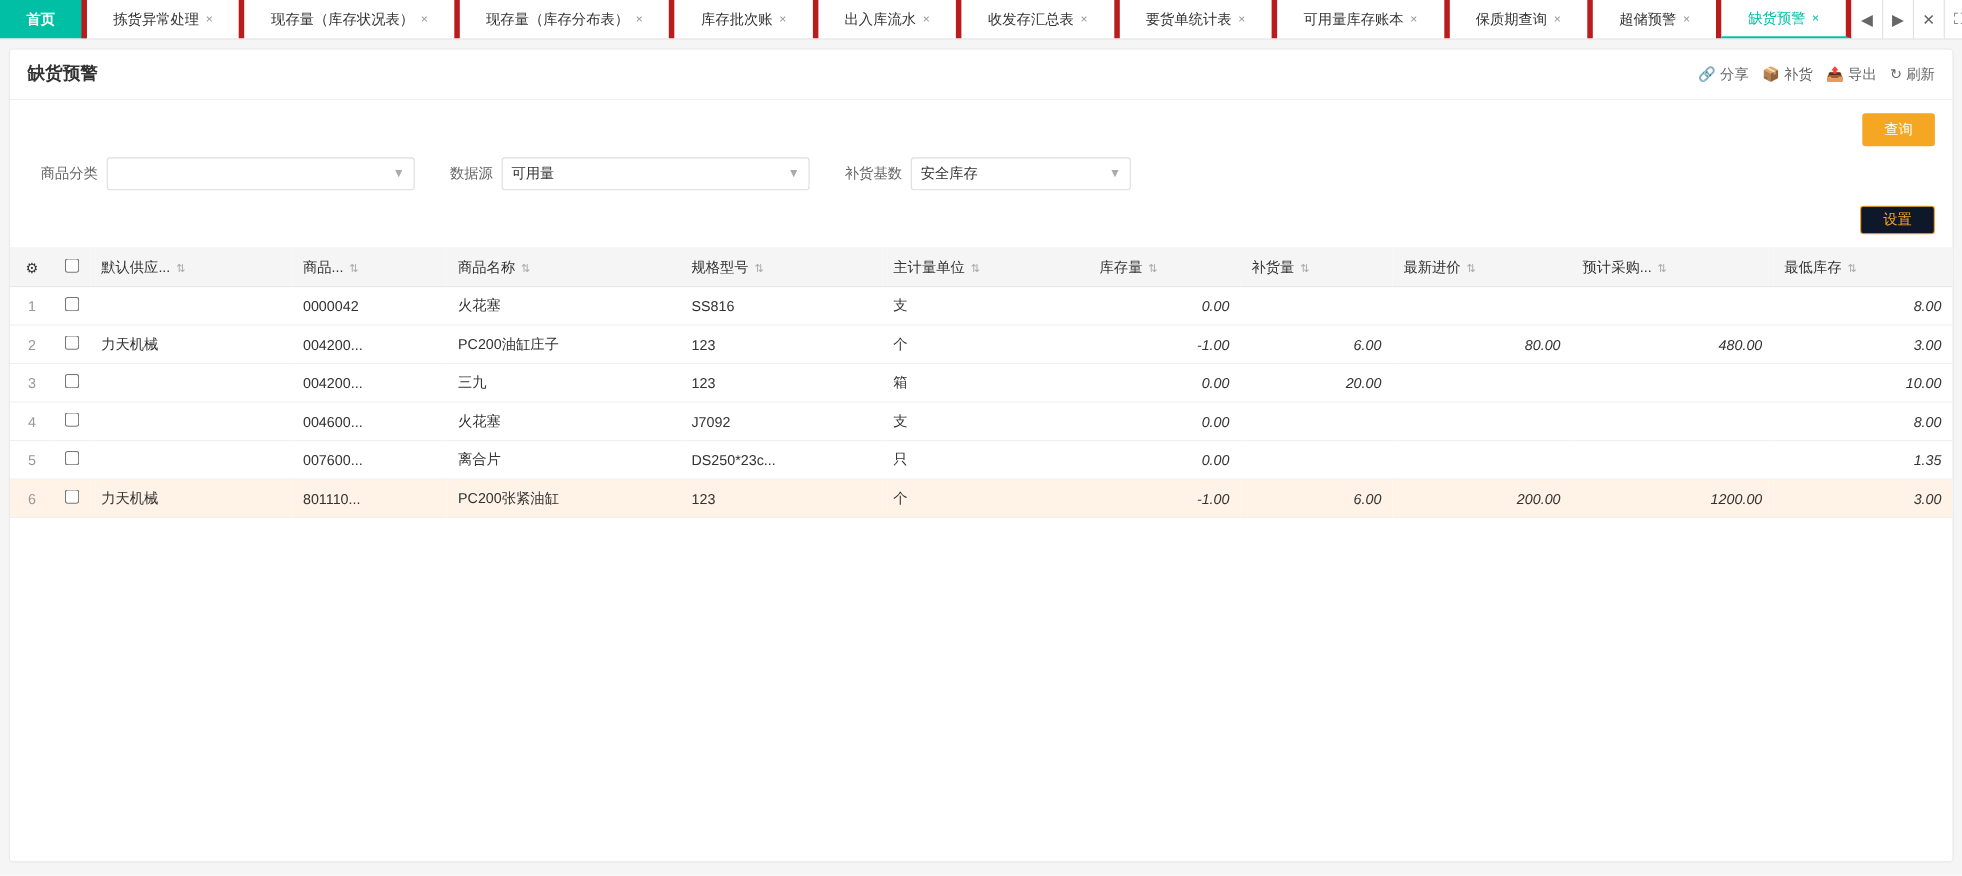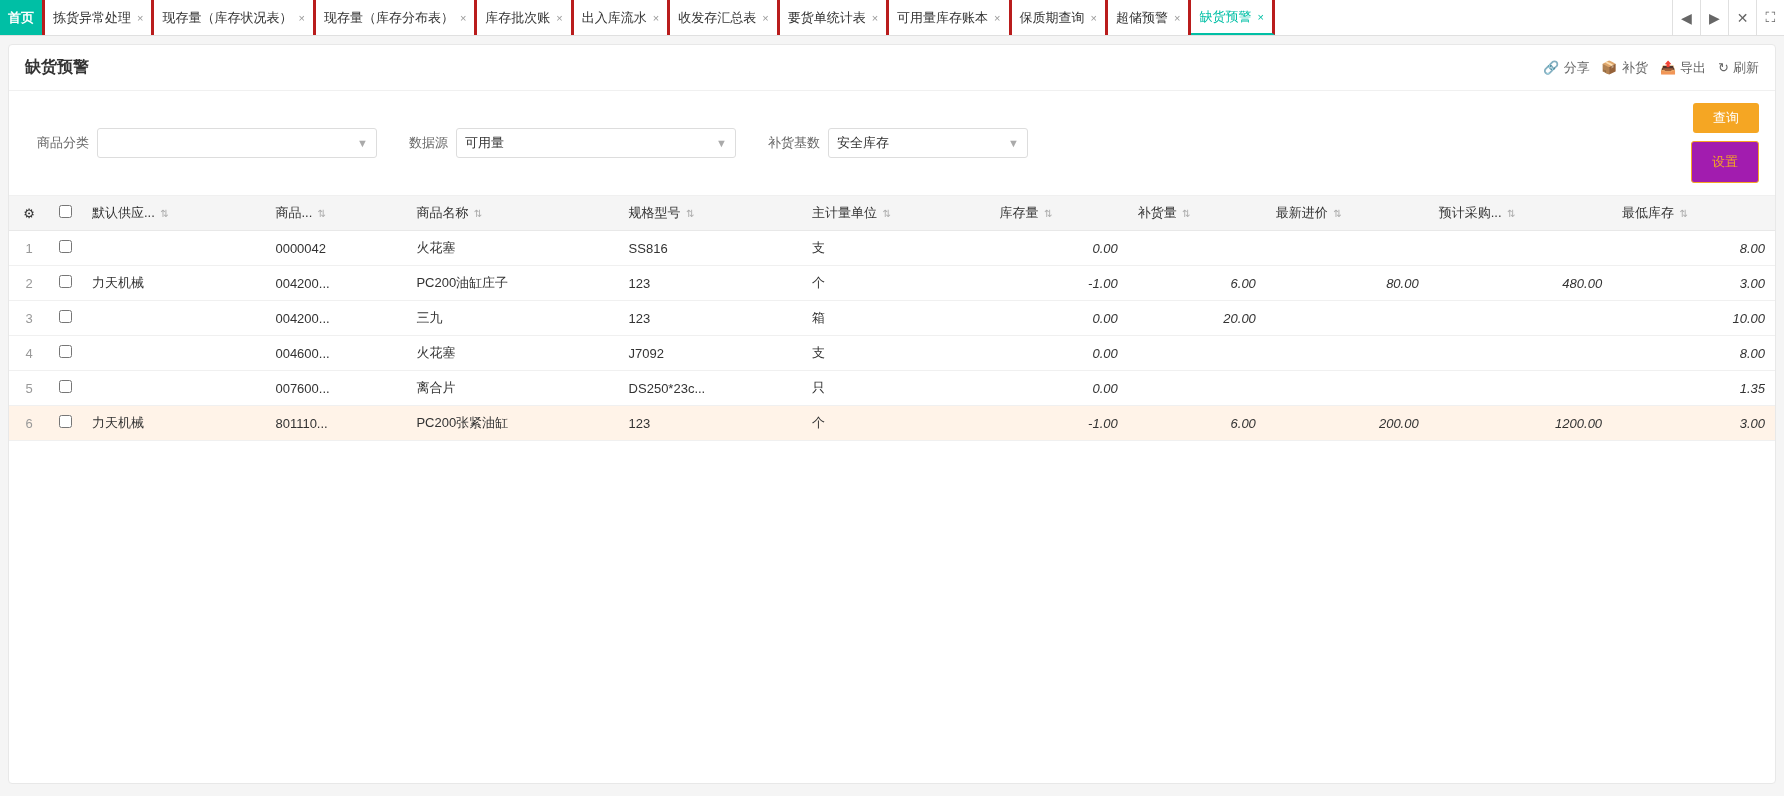--- a/index.html
+++ b/index.html
@@ -10,25 +10,25 @@
       display: flex;
       align-items: center;
       background: #fff;
       border-bottom: 1px solid #e0e0e0;
       height: 36px;
       overflow: hidden;
     }
     .tab-item {
       display: flex;
       align-items: center;
-      padding: 0 8px;
+      padding: 0 24px;
       height: 100%;
       white-space: nowrap;
       cursor: pointer;
-      border-right: 3px solid #b91c1c;
+      border-right: 5px solid #b91c1c;
       color: #333;
       font-size: 13px;
       flex-shrink: 0;
     }
     .tab-item:first-child {
       background: #00bfa5;
       color: #fff;
       font-weight: bold;
     }
     .tab-item.active {
@@ -145,36 +145,37 @@
       border: none;
       border-radius: 3px;
       padding: 6px 20px;
       cursor: pointer;
       font-size: 13px;
       height: 30px;
       display: flex;
       align-items: center;
     }
     .btn-setting {
-      background: #a21caf;
+      background: #0f172a;
       color: #f5a623;
       border: 1px solid #f5a623;
       border-radius: 3px;
       padding: 6px 20px;
       cursor: pointer;
       font-size: 13px;
-      height: 42px;
-      display: flex;
-      align-items: center;
+      height: 26px;
+      display: flex;
+      align-items: center;
+      margin-top: 32px;
     }
     .filter-right-btns {
       margin-left: auto;
       display: flex;
       flex-direction: column;
-      gap: 8px;
+      gap: 22px;
       align-items: flex-end;
     }
 
     
     .table-wrapper {
       overflow-x: auto;
     }
     table {
       width: 100%;
       border-collapse: collapse;

